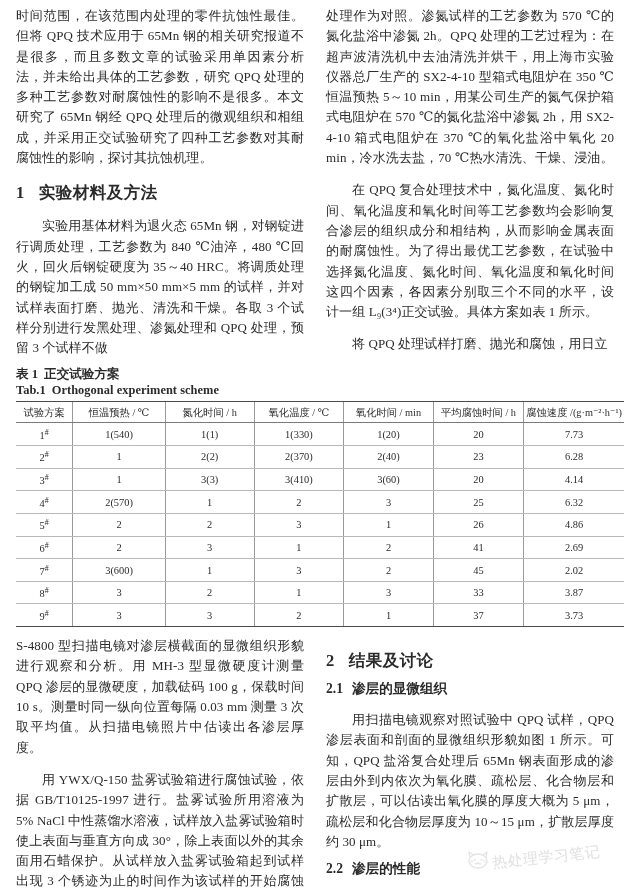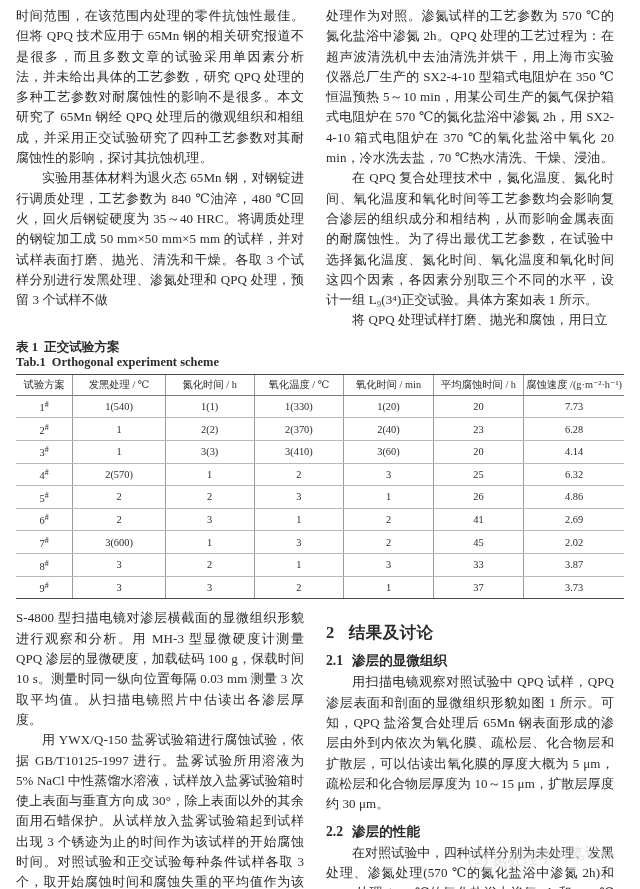--- a/index.html
+++ b/index.html
@@ -39,20 +39,21 @@
     margin: 0;
     font-size: 13px;
     line-height: 20.3px;
     text-align: justify;
     text-justify: inter-ideograph;
     text-indent: 0;
     letter-spacing: 0.1px;
   }
   p.body.indent {
     text-indent: 26px;
+    margin-top: 12px;
   }
 
   h2.sec {
     margin: 13px 0 7px 0;
     font-size: 16.5px;
     line-height: 22px;
     font-weight: bold;
     font-family: "Liberation Sans", "DejaVu Sans", sans-serif;
     letter-spacing: 0.5px;
   }
@@ -166,20 +167,23 @@
 </head>
 <body>
 
 <div class="page">
 
   <div class="cols-top">
 
     <div class="col">
       <p class="body">时间范围，在该范围内处理的零件抗蚀性最佳。但将 QPQ 技术应用于 65Mn 钢的相关研究报道不是很多，而且多数文章的试验采用单因素分析法，并未给出具体的工艺参数，研究 QPQ 处理的多种工艺参数对耐腐蚀性的影响不是很多。本文研究了 65Mn 钢经 QPQ 处理后的微观组织和相组成，并采用正交试验研究了四种工艺参数对其耐腐蚀性的影响，探讨其抗蚀机理。</p>
 
+      <h2 class="sec">
+        <span class="num">1</span><span>实验材料及方法</span>
+      </h2>
 
       <p class="body indent">实验用基体材料为退火态 65Mn 钢，对钢锭进行调质处理，工艺参数为 840 ℃油淬，480 ℃回火，回火后钢锭硬度为 35～40 HRC。将调质处理的钢锭加工成 50 mm×50 mm×5 mm 的试样，并对试样表面打磨、抛光、清洗和干燥。各取 3 个试样分别进行发黑处理、渗氮处理和 QPQ 处理，预留 3 个试样不做</p>
     </div>
 
     <div class="col">
       <p class="body">处理作为对照。渗氮试样的工艺参数为 570 ℃的氮化盐浴中渗氮 2h。QPQ 处理的工艺过程为：在超声波清洗机中去油清洗并烘干，用上海市实验仪器总厂生产的 SX2-4-10 型箱式电阻炉在 350 ℃恒温预热 5～10 min，用某公司生产的氮气保护箱式电阻炉在 570 ℃的氮化盐浴中渗氮 2h，用 SX2-4-10 箱式电阻炉在 370 ℃的氧化盐浴中氧化 20 min，冷水洗去盐，70 ℃热水清洗、干燥、浸油。</p>
       <p class="body indent">在 QPQ 复合处理技术中，氮化温度、氮化时间、氧化温度和氧化时间等工艺参数均会影响复合渗层的组织成分和相结构，从而影响金属表面的耐腐蚀性。为了得出最优工艺参数，在试验中选择氮化温度、氮化时间、氧化温度和氧化时间这四个因素，各因素分别取三个不同的水平，设计一组 L₉(3⁴)正交试验。具体方案如表 1 所示。</p>
       <p class="body indent">将 QPQ 处理试样打磨、抛光和腐蚀，用日立</p>
     </div>
 
@@ -192,21 +196,21 @@
       </div>
       <div class="en">
         <span class="lbl">Tab.1</span><span>Orthogonal experiment scheme</span>
       </div>
     </div>
 
     <table class="ortho">
       <thead>
         <tr>
           <th>试验方案</th>
-          <th>发黑处理 / ℃</th>
+          <th>恒温预热 / ℃</th>
           <th>氮化时间 / h</th>
           <th>氧化温度 / ℃</th>
           <th>氧化时间 / min</th>
           <th>平均腐蚀时间 / h</th>
           <th>腐蚀速度 /(g·m⁻²·h⁻¹)</th>
         </tr>
       </thead>
       <tbody id="ortho-body">
           <tr>
             <td>1<sup class="hash">#</sup></td>

